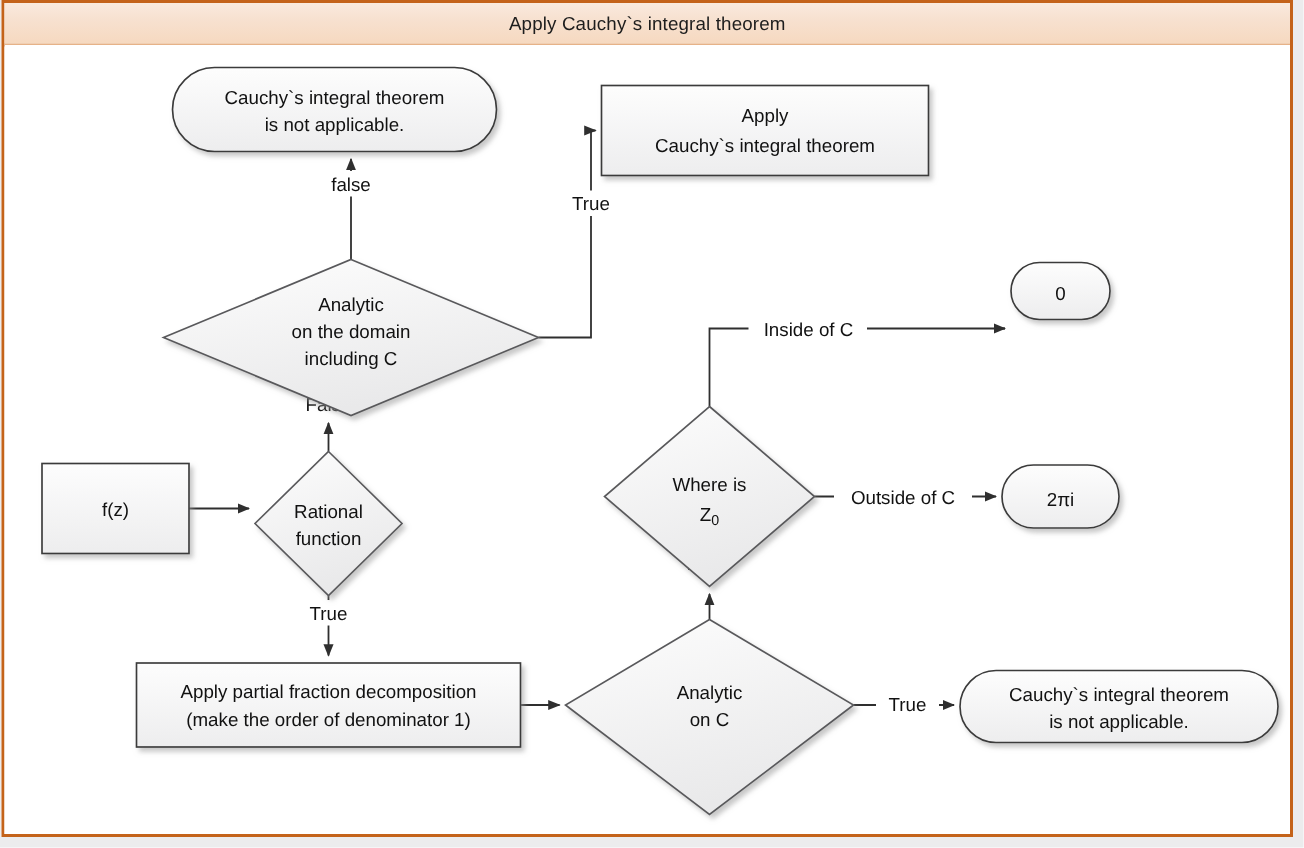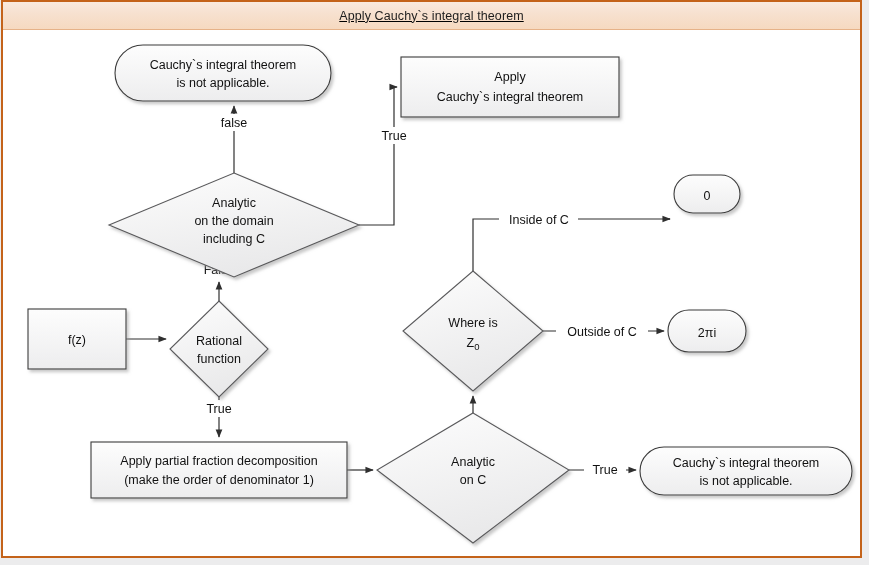--- a/index.html
+++ b/index.html
@@ -36,21 +36,20 @@
     left: 0;
     top: 0;
     right: 0;
     height: 28px;
     background: linear-gradient(to bottom, #faeade 0%, #f7e1d0 40%, #f6d9c0 100%);
     border-bottom: 1px solid #e6b288;
     box-sizing: border-box;
     display: flex;
     align-items: center;
     justify-content: center;
-    text-decoration: underline;
   }
   #title-text {
     font-size: 12.5px;
     color: #1d1d1d;
     letter-spacing: 0.1px;
   }
   #canvas-area {
     position: absolute;
     left: 0;
     top: 29px;

